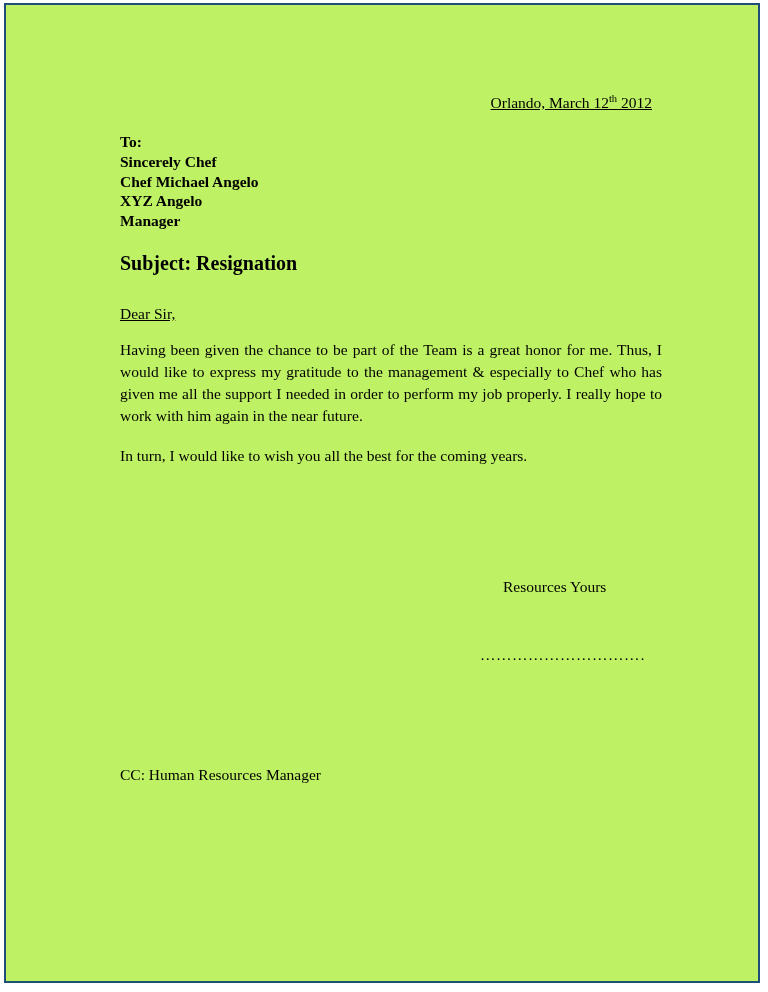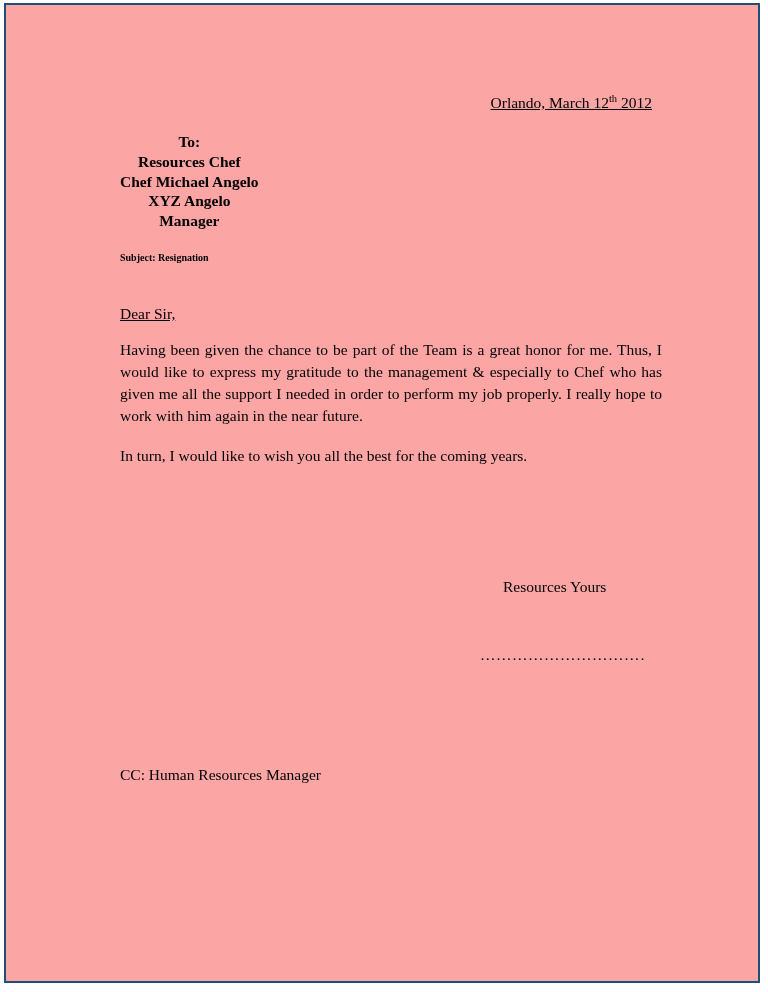--- a/index.html
+++ b/index.html
@@ -27,21 +27,21 @@
     box-sizing: border-box;
     background: #ffffff;
   }
 
   .sheet {
     position: absolute;
     left: 0;
     top: 0;
     right: 0;
     bottom: 0;
-    background: #fca5a5;
+    background: #bef264;
   }
 
   
   .date-line {
     position: absolute;
     top: 88px;
     right: 106px;
     font-size: 15.5px;
     line-height: 1.3;
     text-decoration: underline;
@@ -54,31 +54,30 @@
   }
 
   
   .recipient {
     position: absolute;
     left: 114px;
     top: 127px;
     font-weight: bold;
     font-size: 15.5px;
     line-height: 1.28;
-    text-align: center;
   }
   .recipient div { white-space: nowrap; }
 
   
   .subject {
     position: absolute;
     left: 114px;
     top: 247px;
     font-weight: bold;
-    font-size: 10px;
+    font-size: 20px;
   }
 
   
   .salutation {
     position: absolute;
     left: 114px;
     top: 300px;
     font-size: 15.5px;
     text-decoration: underline;
   }
@@ -134,21 +133,21 @@
 
 <div class="page-frame">
   <div class="sheet">
 
     <div class="date-line">
       <span>Orlando, March 12</span><sup>th</sup><span> 2012</span>
     </div>
 
     <div class="recipient">
       <div>To:</div>
-      <div>Resources Chef</div>
+      <div>Sincerely Chef</div>
       <div>Chef Michael Angelo</div>
       <div>XYZ Angelo</div>
       <div>Manager</div>
     </div>
 
     <div class="subject">Subject: Resignation</div>
 
     <div class="salutation">Dear Sir,</div>
 
     <div class="body-block">

